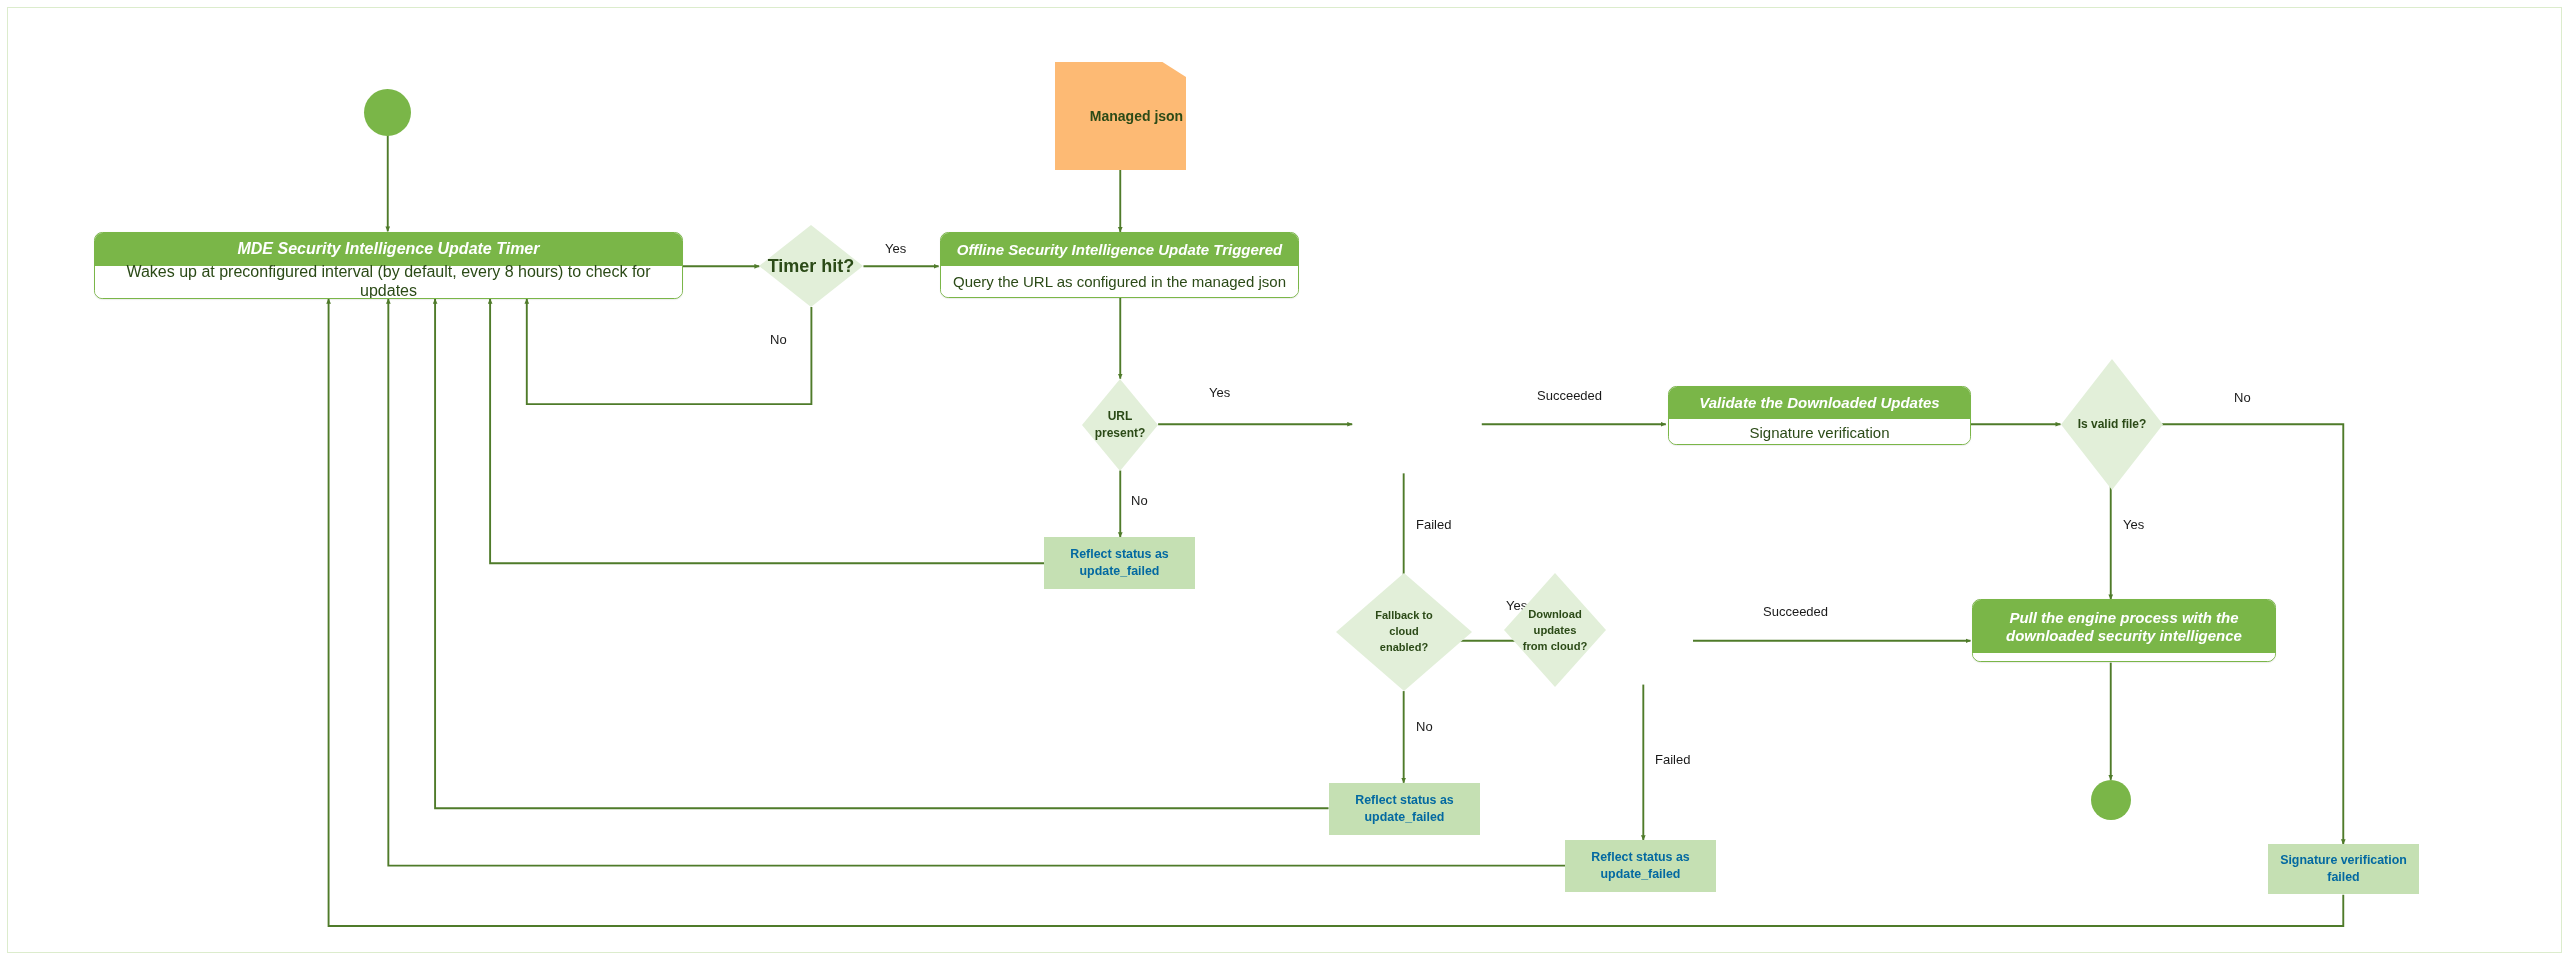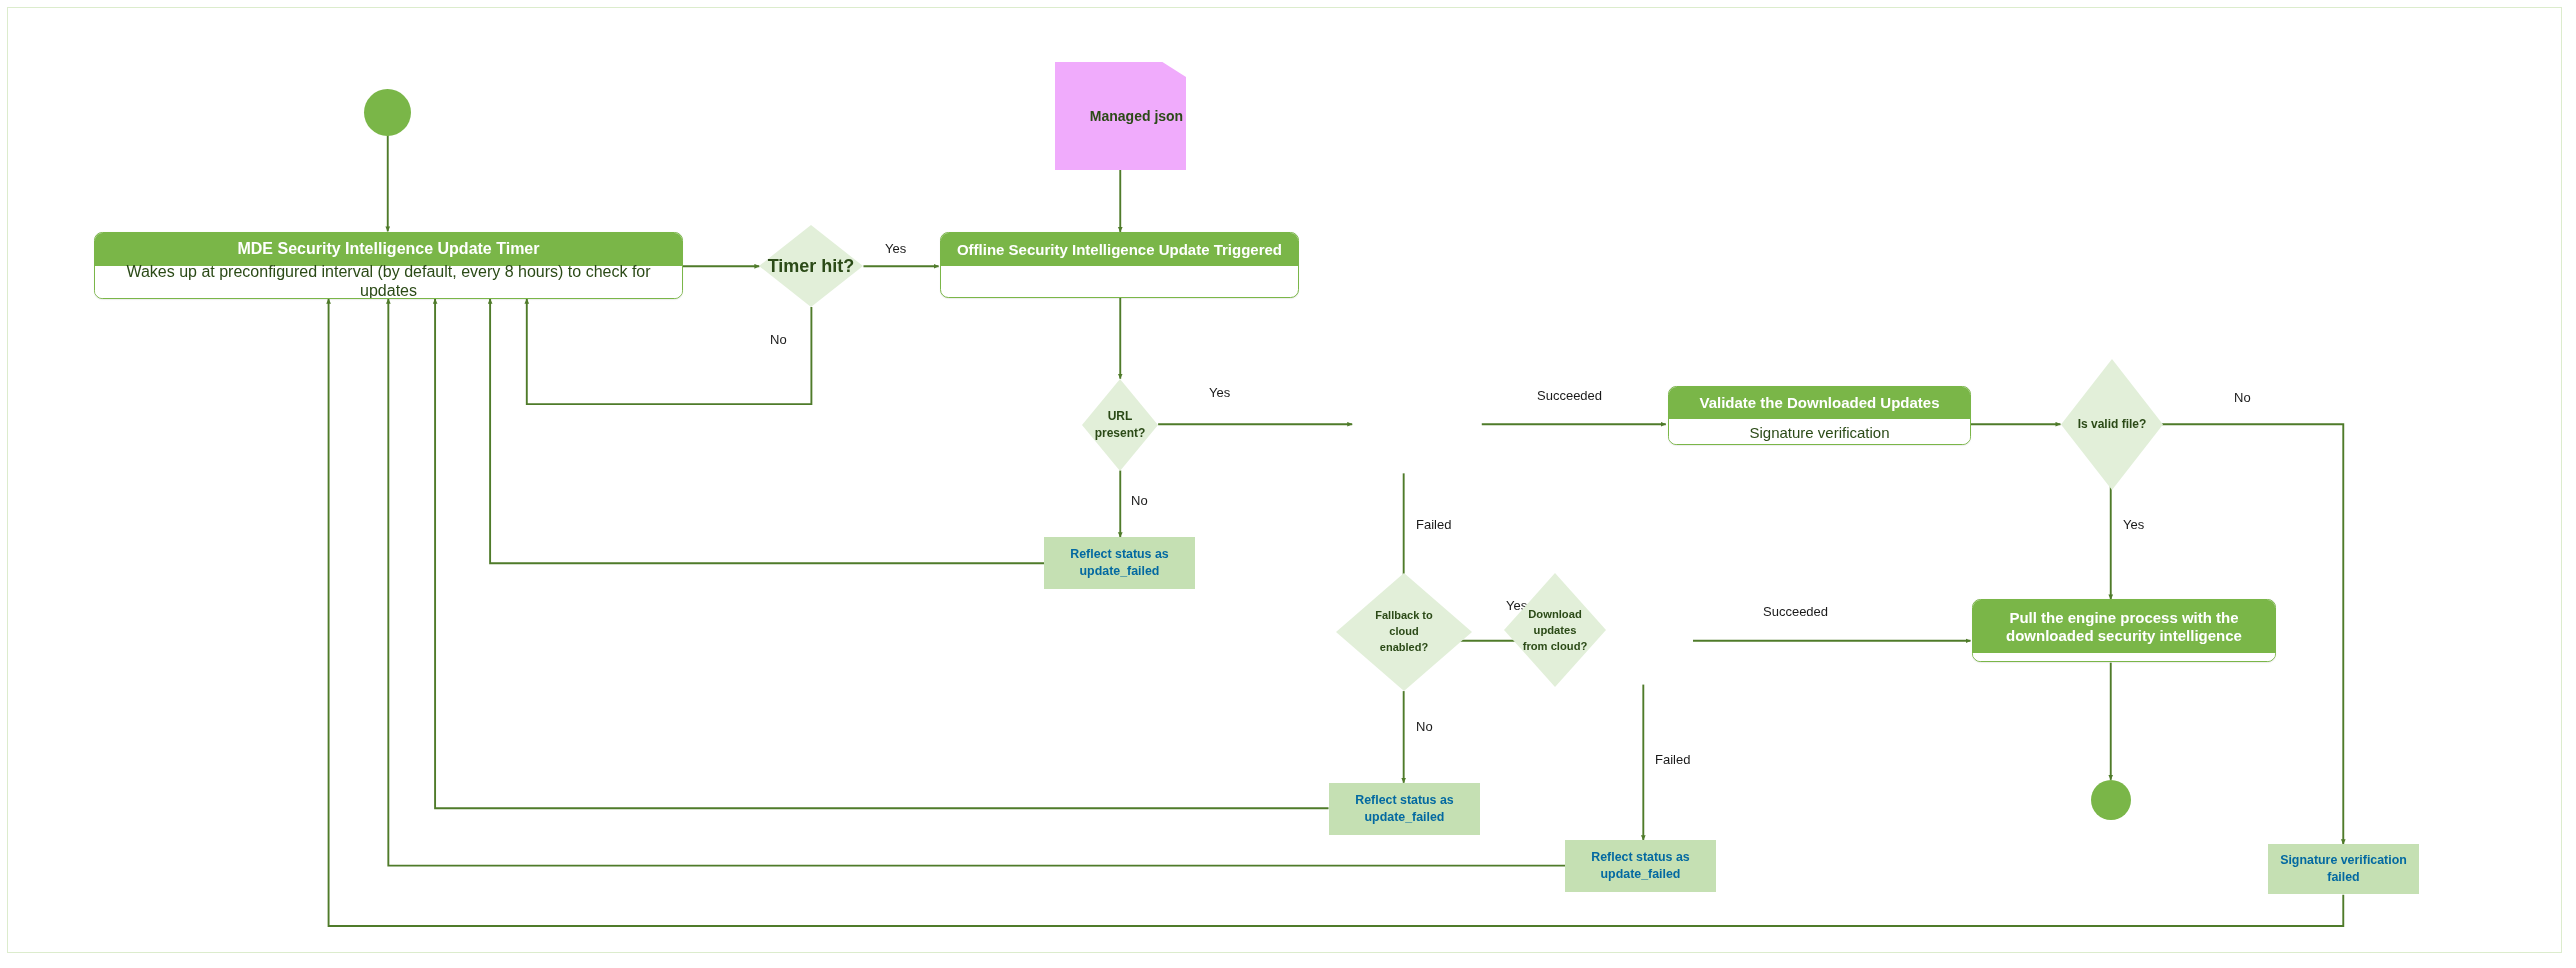--- a/index.html
+++ b/index.html
@@ -37,20 +37,21 @@
   }
   .actbox .hdr{
     background:#7ab648;
     color:#ffffff;
     font-weight:bold;
     display:flex;align-items:center;justify-content:center;
     text-align:center;
     line-height:1.18;
     padding:16px 6px;
     box-sizing:border-box;
+    font-style:italic;
   }
   .actbox .bdy{
     background:#ffffff;
     color:#2b4a17;
     display:flex;align-items:center;justify-content:center;
     text-align:center;
     line-height:1.18;
     padding:1.2px 6px;
     box-sizing:border-box;
   }
@@ -78,21 +79,21 @@
     background:#c5e0b3;
     color:#0369a1;
     display:flex;align-items:center;justify-content:center;
     text-align:center;
     line-height:1.35;
     font-weight:bold;
   }
 
   
   .docnode{
-    background:#f0abfc;
+    background:#fdba74;
     color:#2b4a17;
     display:flex;align-items:center;justify-content:center;
     text-align:center;
     font-weight:bold;
     clip-path:polygon(0 0, 82% 0, 100% 14%, 100% 100%, 0 100%);
     padding-left:32px;
   }
 
   
   .circlenode{
@@ -181,20 +182,21 @@
     <div class="dshape"></div>
     <span class="dtxt">Timer hit?</span>
   </div>
 
   <div class="node docnode" style="left:1055px;top:62px;width:131px;height:108px;font-size:14px;">
     <span>Managed json</span>
   </div>
 
   <div class="node actbox" style="left:940px;top:232px;width:359px;height:66px;">
     <div class="hdr" style="height:33px;font-size:15px;">Offline Security Intelligence Update Triggered</div>
+    <div class="bdy" style="height:31px;font-size:15px;">Query the URL as configured in the managed json</div>
   </div>
 
   <div class="node diamond" style="left:1082px;top:379px;width:76px;height:92px;font-size:12px;">
     <div class="dshape"></div>
     <span class="dtxt">URL present?</span>
   </div>
 
 
   <div class="node actbox" style="left:1668px;top:386px;width:303px;height:59px;">
     <div class="hdr" style="height:30px;font-size:15px;">Validate the Downloaded Updates</div>

